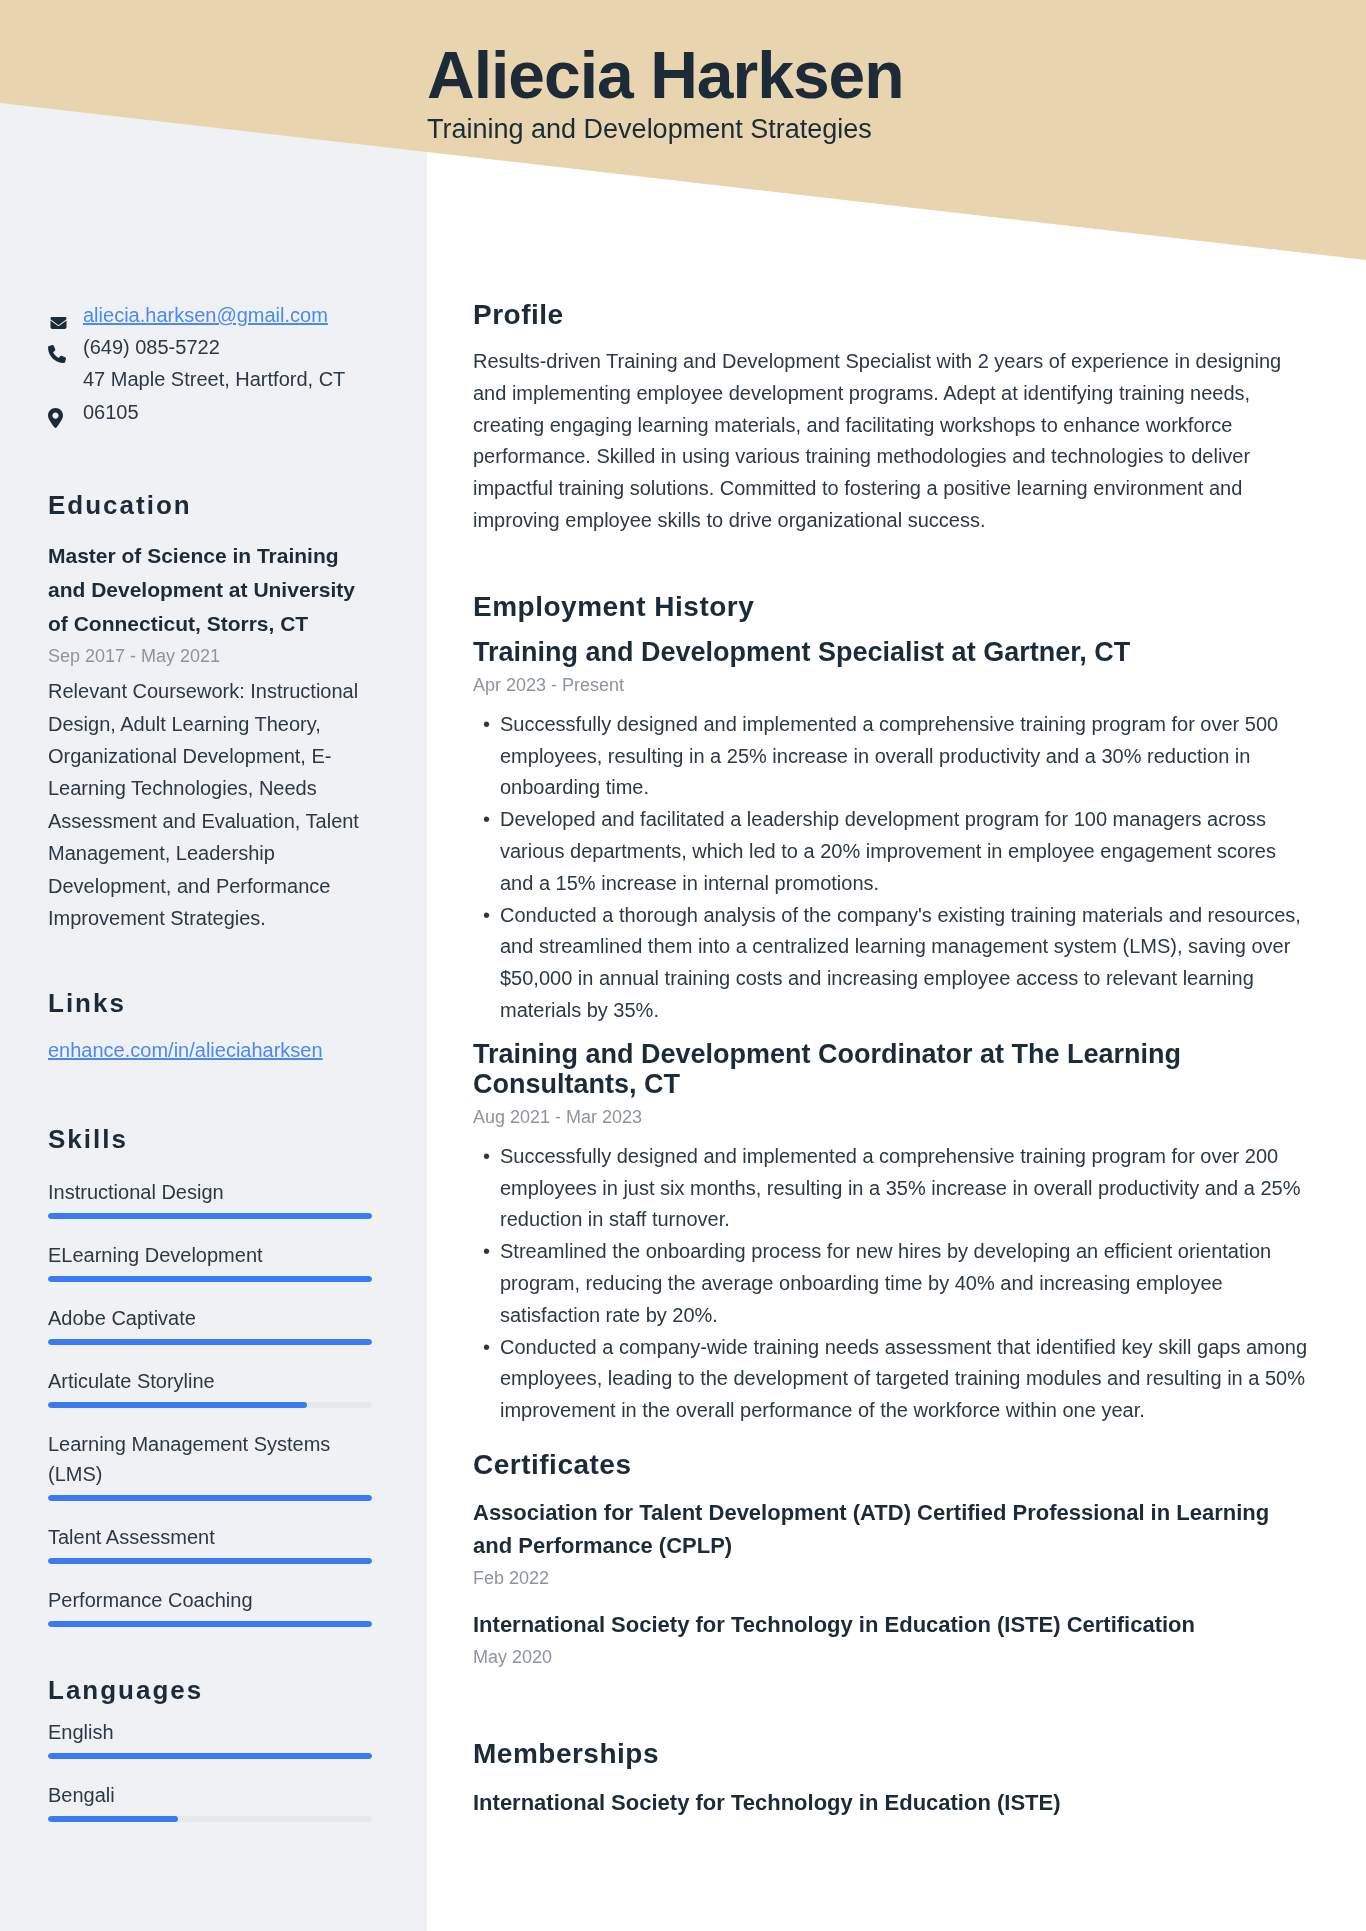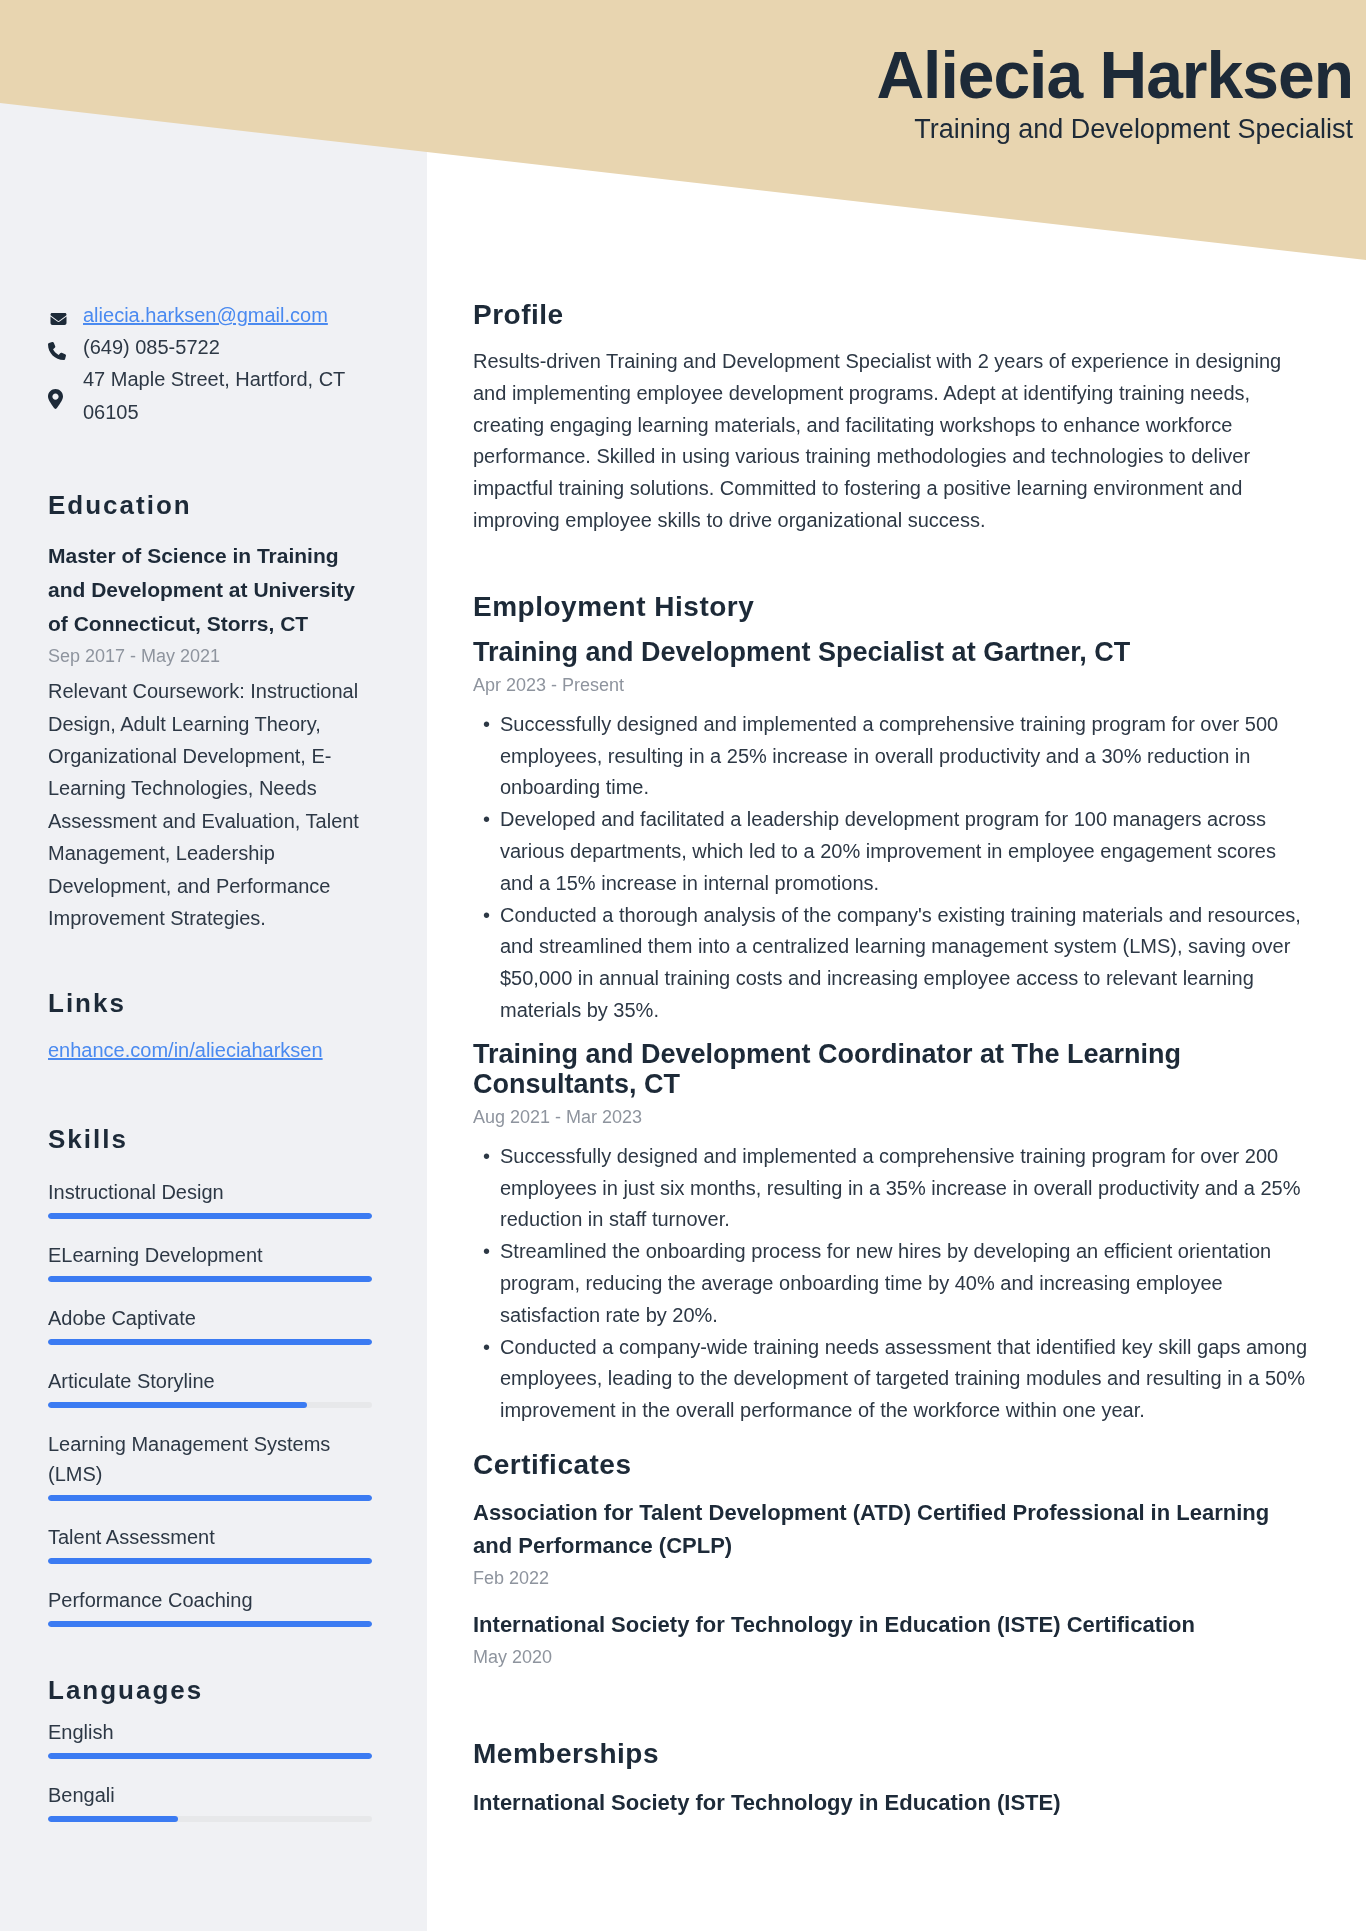--- a/index.html
+++ b/index.html
@@ -22,21 +22,21 @@
     font-family:"Liberation Sans",sans-serif;
     color:var(--body);
     overflow:hidden;
   }
   
   .sidebar{
     position:absolute;left:0;top:0;bottom:0;width:427px;
     background:var(--sidebar-bg);
     padding:299px 55px 0 48px;
   }
-  .contact-row{display:flex;align-items:center;font-size:20px;line-height:32.4px;color:var(--body)}
+  .contact-row{display:flex;align-items:flex-end;font-size:20px;line-height:32.4px;color:var(--body)}
   .contact-row .cicon{flex:0 0 22px;margin-right:13px;padding-top:7px}
   .contact-row .cicon svg{display:block;fill:var(--navy)}
   a.link{color:var(--link);text-decoration:underline;font-size:20px;line-height:32px}
   .side-h2{
     font-size:26px;line-height:34px;font-weight:700;letter-spacing:2px;
     color:var(--navy);
   }
   #edu-h{margin-top:60px}
   .degree{margin-top:17px;font-size:21px;line-height:34px;font-weight:700;color:var(--navy)}
   .side-date{margin-top:2px;font-size:18px;line-height:26px;color:var(--muted)}
@@ -50,21 +50,21 @@
   .bar-track{height:6px;margin-top:6px;background:var(--track);border-radius:3px;overflow:hidden}
   .bar-fill{height:100%;background:var(--bar);border-radius:3px}
   #langs-h{margin-top:46px}
   #langs-list{margin-top:10px}
   
   .header-band{
     position:absolute;left:0;top:0;width:1366px;height:260px;
     background:var(--beige);
     clip-path:polygon(0 0,100% 0,100% 100%,0 39.6%);
   }
-  .header-text{position:absolute;left:414px;top:38px;width:939px;text-align:right}
+  .header-text{position:absolute;left:427px;top:38px;width:939px;text-align:left}
   .person-name{font-size:66px;line-height:74px;font-weight:700;letter-spacing:-1px;color:var(--navy)}
   .person-title{font-size:27px;line-height:34px;color:var(--navy)}
   
   .main{
     position:relative;margin-left:427px;width:937px;
     padding:297px 56px 20px 46px;
   }
   .main-h2{font-size:28px;line-height:35px;font-weight:700;letter-spacing:.5px;color:var(--navy)}
   .profile-text{margin-top:14px;font-size:20px;line-height:31.8px;color:var(--body)}
   #emp-h{margin-top:52px}
@@ -180,21 +180,21 @@
       <div class="bar-track">
           <div class="bar-fill" style="width: 40%;"></div>
         </div>
     </li>
   </ul>
 </aside>
 
 <div class="header-band"></div>
 <div class="header-text">
   <div class="person-name">Aliecia Harksen</div>
-  <div class="person-title">Training and Development Specialist</div>
+  <div class="person-title">Training and Development Strategies</div>
 </div>
 
 <main class="main">
   <h2 class="main-h2">Profile</h2>
   <p class="profile-text">Results-driven Training and Development Specialist with 2 years of experience in designing and implementing employee development programs. Adept at identifying training needs, creating engaging learning materials, and facilitating workshops to enhance workforce performance. Skilled in using various training methodologies and technologies to deliver impactful training solutions. Committed to fostering a positive learning environment and improving employee skills to drive organizational success.</p>
 
   <h2 class="main-h2" id="emp-h">Employment History</h2>
 
   <div class="job-title">Training and Development Specialist at Gartner, CT</div>
   <div class="job-date">Apr 2023 - Present</div>

